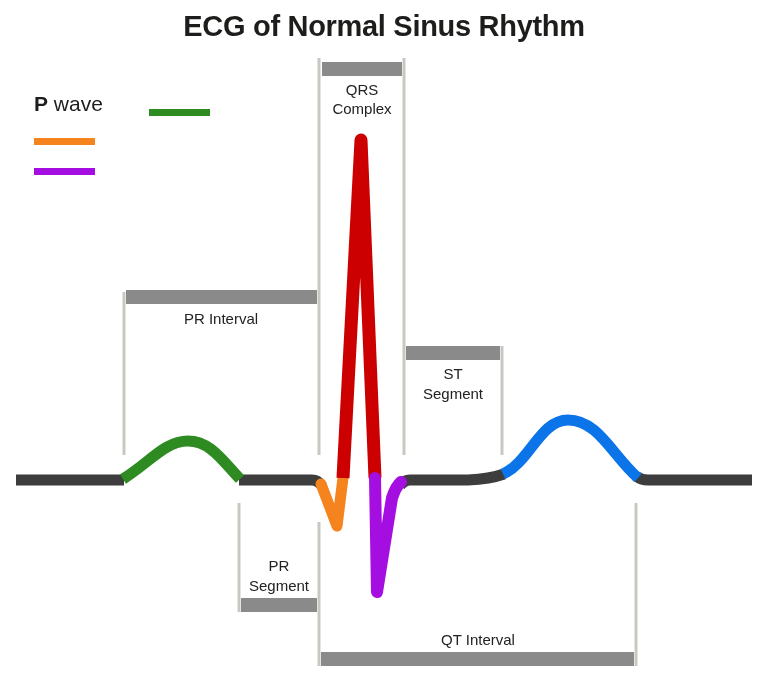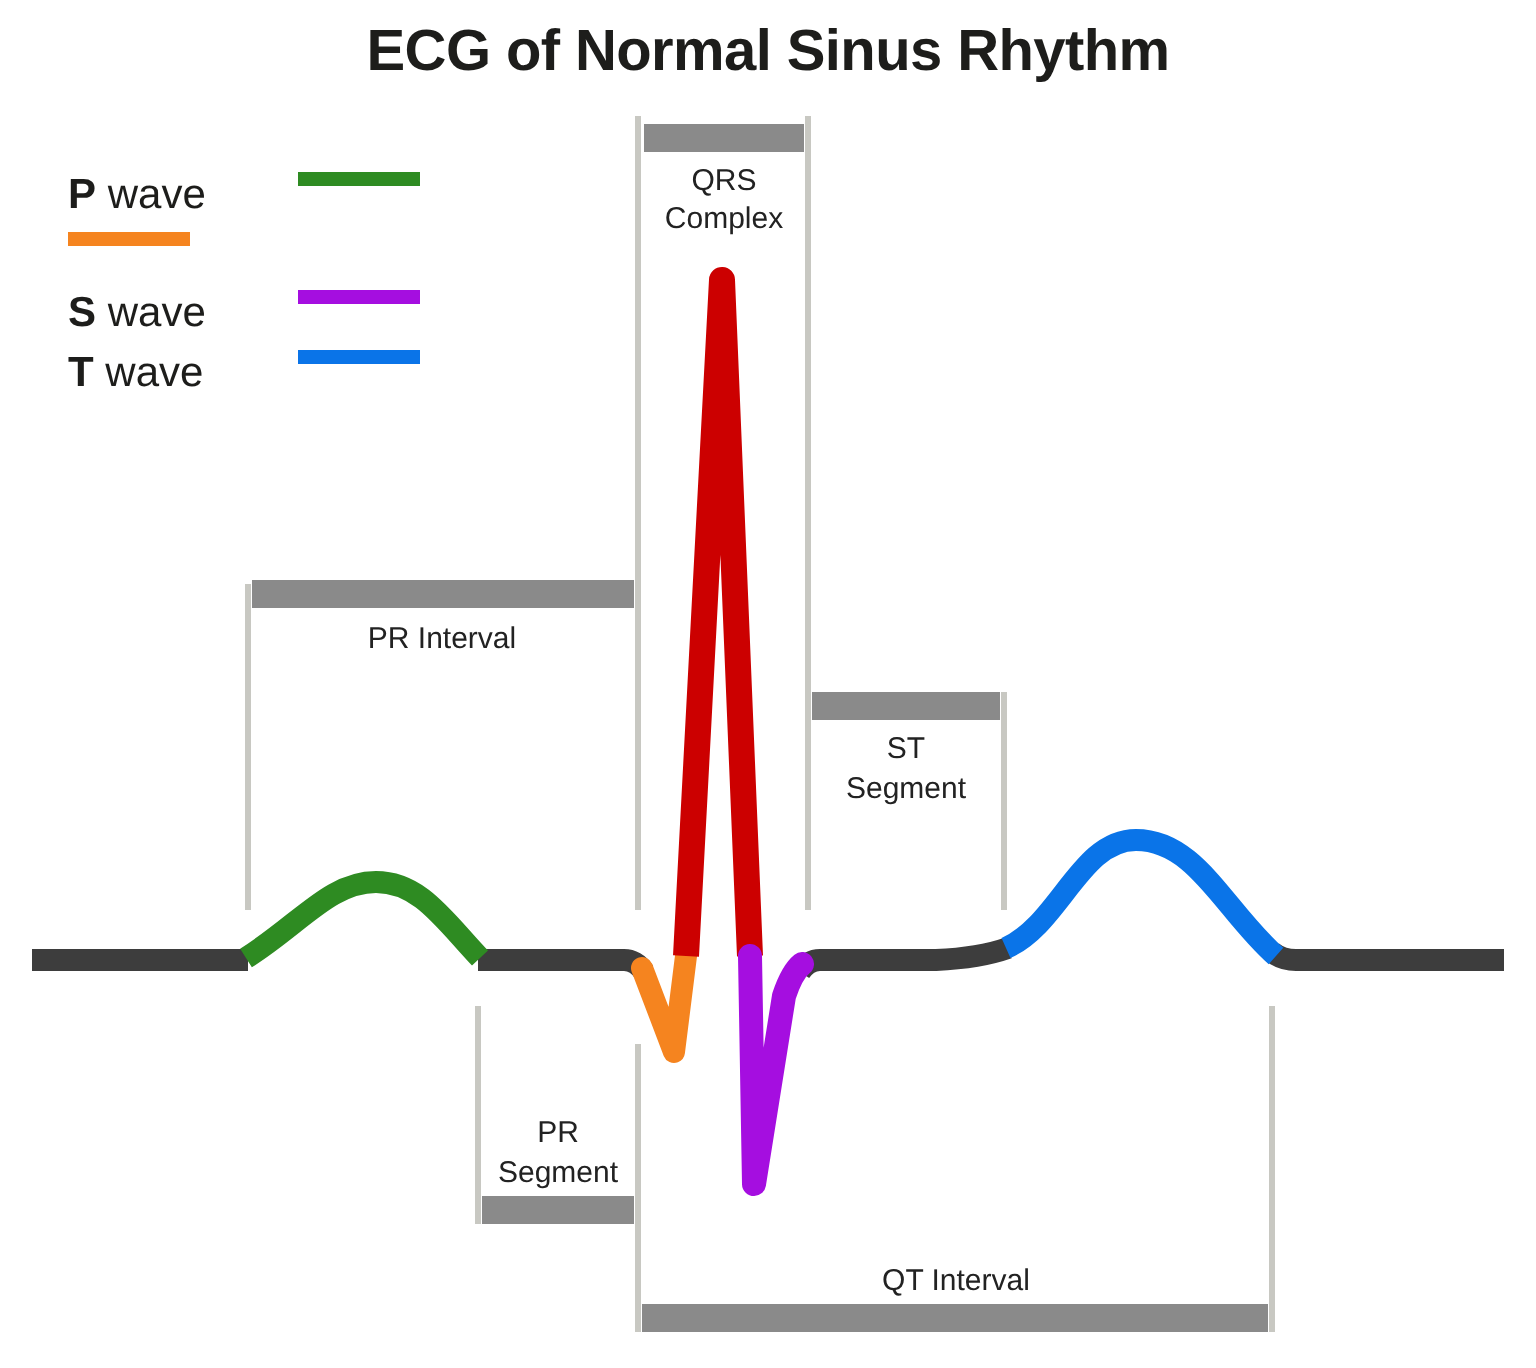--- a/index.html
+++ b/index.html
@@ -1,45 +1,40 @@
 <!DOCTYPE html>
 <html><head>
 <meta charset="utf-8">
 <style>
   html, body { margin:0; padding:0; background:#ffffff; }
   body { width:768px; height:684px; position:relative; overflow:hidden; font-family:"Liberation Sans", sans-serif; }
   .title { position:absolute; left:0; top:10px; width:768px; text-align:center; font-size:29px; font-weight:bold; color:#1d1d1b; letter-spacing:-0.3px; }
   .legend { position:absolute; left:34px; top:86px; }
-  .legend-row { display:flex; align-items:flex-start; height:29.5px; }
+  .legend-row { display:flex; align-items:flex-end; height:29.5px; }
   .legend-label { width:115px; font-size:21px; color:#1d1d1b; }
   .legend-label b { font-weight:bold; }
   .legend-swatch { width:61px; height:7px; }
   svg.diagram { position:absolute; left:0; top:0; }
   .lbl { font-family:"Liberation Sans", sans-serif; font-size:15px; fill:#222; text-anchor:middle; }
 </style>
 </head>
 <body>
 
 <div class="title">ECG of Normal Sinus Rhythm</div>
 
 <div class="legend">
   <div class="legend-row">
     <span class="legend-label"><b>P</b> <span>wave</span></span>
     <span class="legend-swatch" style="background:#2e8b22"></span>
   </div>
   <div class="legend-row">
     <span class="legend-swatch" style="background:#f5841f"></span>
   </div>
   <div class="legend-row">
-    <span class="legend-label"><b>S</b> <span>wave</span></span>
     <span class="legend-swatch" style="background:#a50ee0"></span>
-  </div>
-  <div class="legend-row">
-    <span class="legend-label"><b>T</b> <span>wave</span></span>
-    <span class="legend-swatch" style="background:#0a74e8"></span>
   </div>
 </div>
 
 <svg class="diagram" width="768" height="684" viewBox="0 0 768 684">
 
   <g stroke="#c8c8c2" stroke-width="3" fill="none">
 
     <line x1="124" y1="292" x2="124" y2="455"></line>
     <line x1="319" y1="58" x2="319" y2="455"></line>
 

